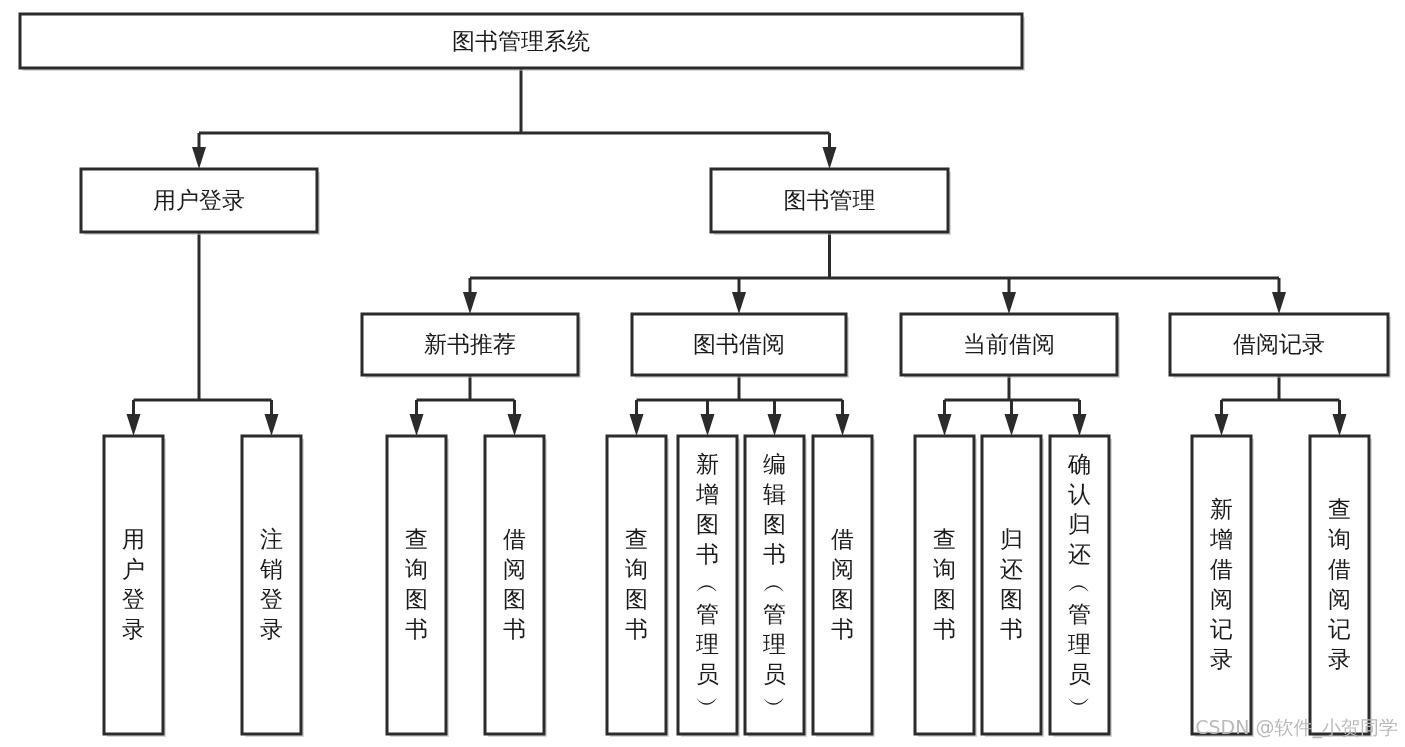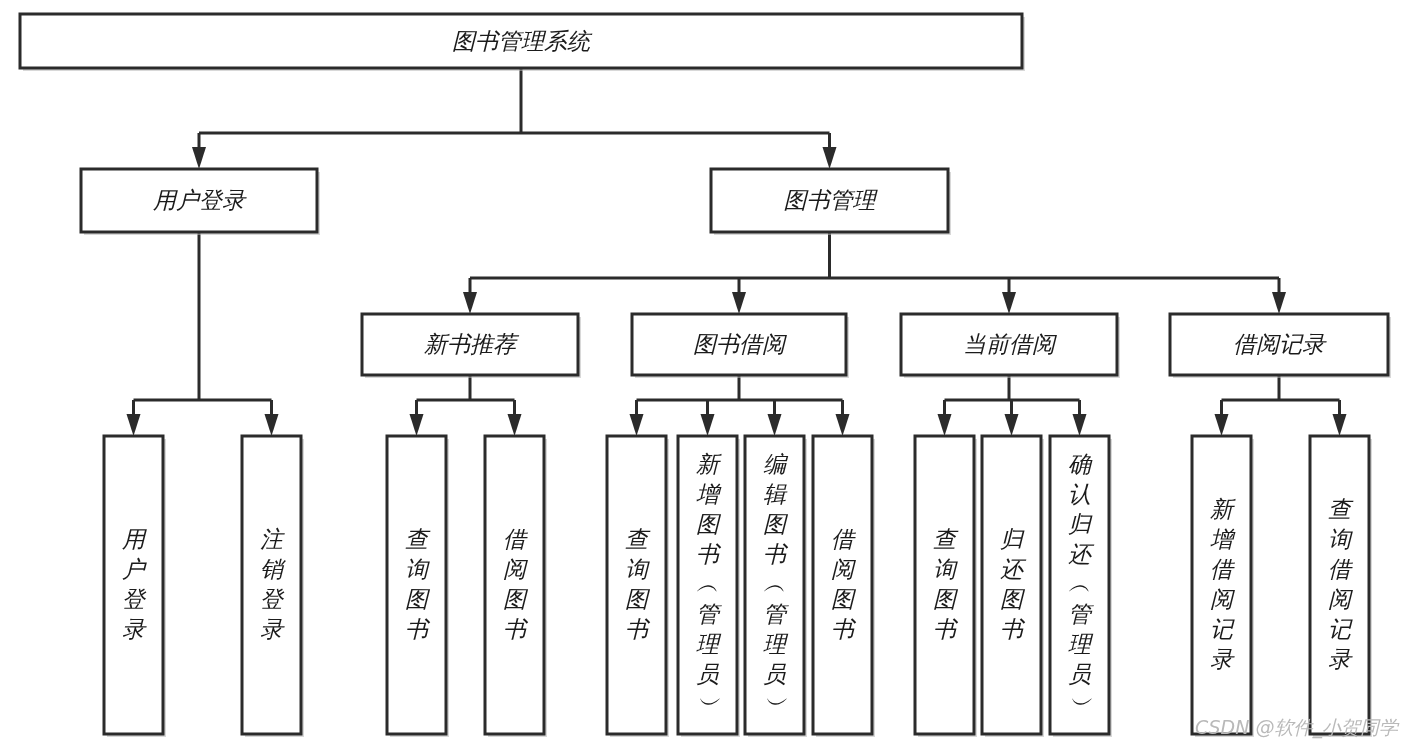--- a/index.html
+++ b/index.html
@@ -14,21 +14,20 @@
     position: relative;
     overflow: hidden;
     font-family: "DejaVu Sans", "Liberation Sans", sans-serif;
   }
   #diagram-root {
     position: absolute;
     left: 0;
     top: 0;
     width: 1405px;
     height: 554px;
-    font-style: italic;
   }
   svg.diagram-canvas {
     display: block;
     width: 1405px;
     height: 747px;
     background: #ffffff;
   }
   .node-box {
     fill: #ffffff;
     stroke: #2b2b2b;

